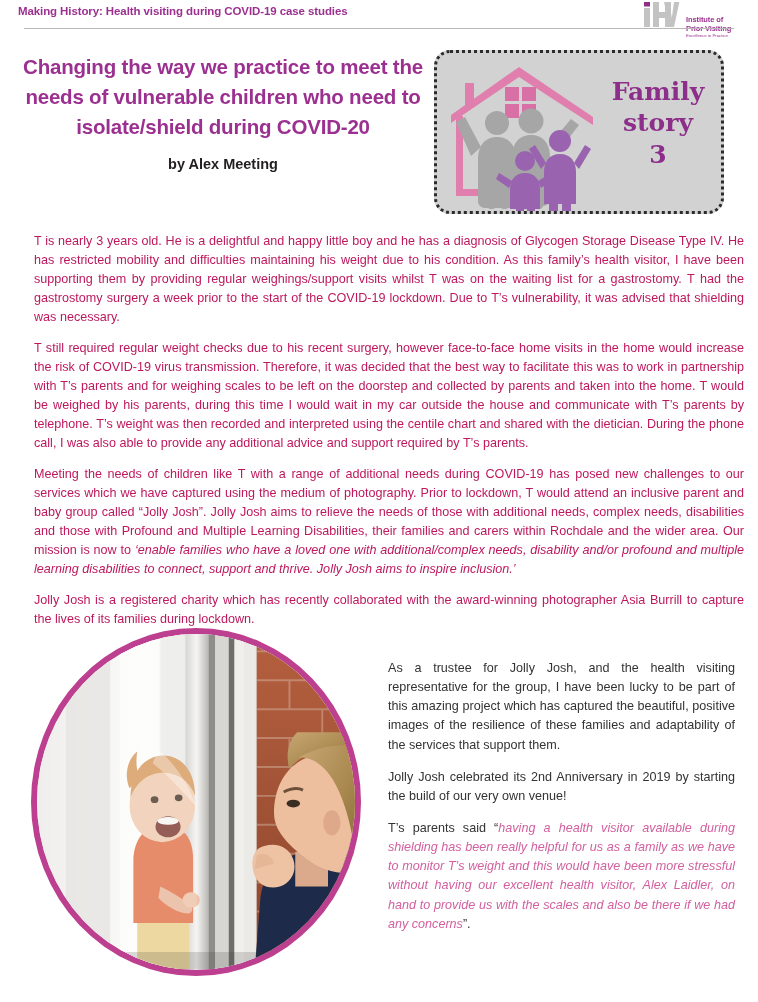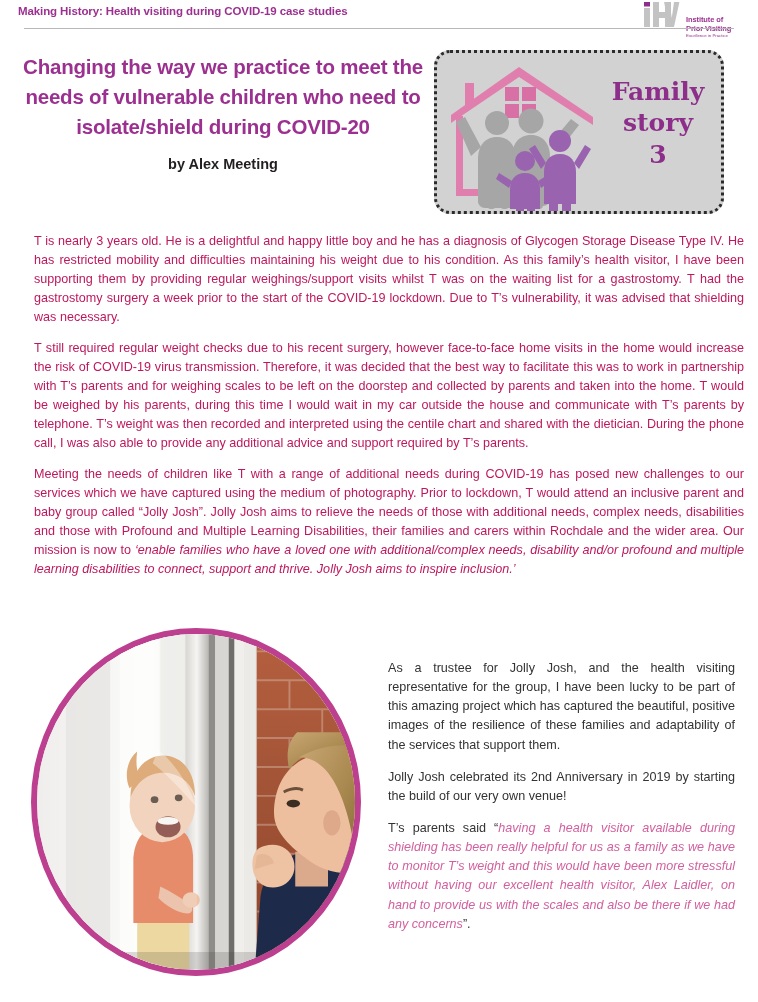--- a/index.html
+++ b/index.html
@@ -269,20 +269,21 @@
     <span>Family</span>
     <span>story</span>
     <span class="num">3</span>
   </div>
 </div>
 
 <div class="body-text" style="top:232px;">
   <p>T is nearly 3 years old. He is a delightful and happy little boy and he has a diagnosis of Glycogen Storage Disease Type IV. He has restricted mobility and difficulties maintaining his weight due to his condition. As this family’s health visitor, I have been supporting them by providing regular weighings/support visits whilst T was on the waiting list for a gastrostomy. T had the gastrostomy surgery a week prior to the start of the COVID-19 lockdown. Due to T’s vulnerability, it was advised that shielding was necessary.</p>
   <p>T still required regular weight checks due to his recent surgery, however face-to-face home visits in the home would increase the risk of COVID-19 virus transmission. Therefore, it was decided that the best way to facilitate this was to work in partnership with T’s parents and for weighing scales to be left on the doorstep and collected by parents and taken into the home. T would be weighed by his parents, during this time I would wait in my car outside the house and communicate with T’s parents by telephone. T’s weight was then recorded and interpreted using the centile chart and shared with the dietician. During the phone call, I was also able to provide any additional advice and support required by T’s parents.</p>
   <p><span>Meeting the needs of children like T with a range of additional needs during COVID-19 has posed new challenges to our services which we have captured using the medium of photography. Prior to lockdown, T would attend an inclusive parent and baby group called “Jolly Josh”. Jolly Josh aims to relieve the needs of those with additional needs, complex needs, disabilities and those with Profound and Multiple Learning Disabilities, their families and carers within Rochdale and the wider area. Our mission is now to </span><span class="mission-quote">‘enable families who have a loved one with additional/complex needs, disability and/or profound and multiple learning disabilities to connect, support and thrive. Jolly Josh aims to inspire inclusion.’</span></p>
+  <p>Jolly Josh is a registered charity which has recently collaborated with the award-winning photographer Asia Burrill to capture the lives of its families during lockdown.</p>
 </div>
 
 <div class="photo-wrap">
   <div class="photo-circle">
     <svg class="photo-inner" viewBox="0 0 330 348" preserveAspectRatio="xMidYMid slice">
       <defs>
         <linearGradient id="glassG" x1="0" y1="0" x2="1" y2="0">
           <stop offset="0%" stop-color="#efeeec"></stop>
           <stop offset="35%" stop-color="#fbfbfa"></stop>
           <stop offset="70%" stop-color="#dcdcd8"></stop>

